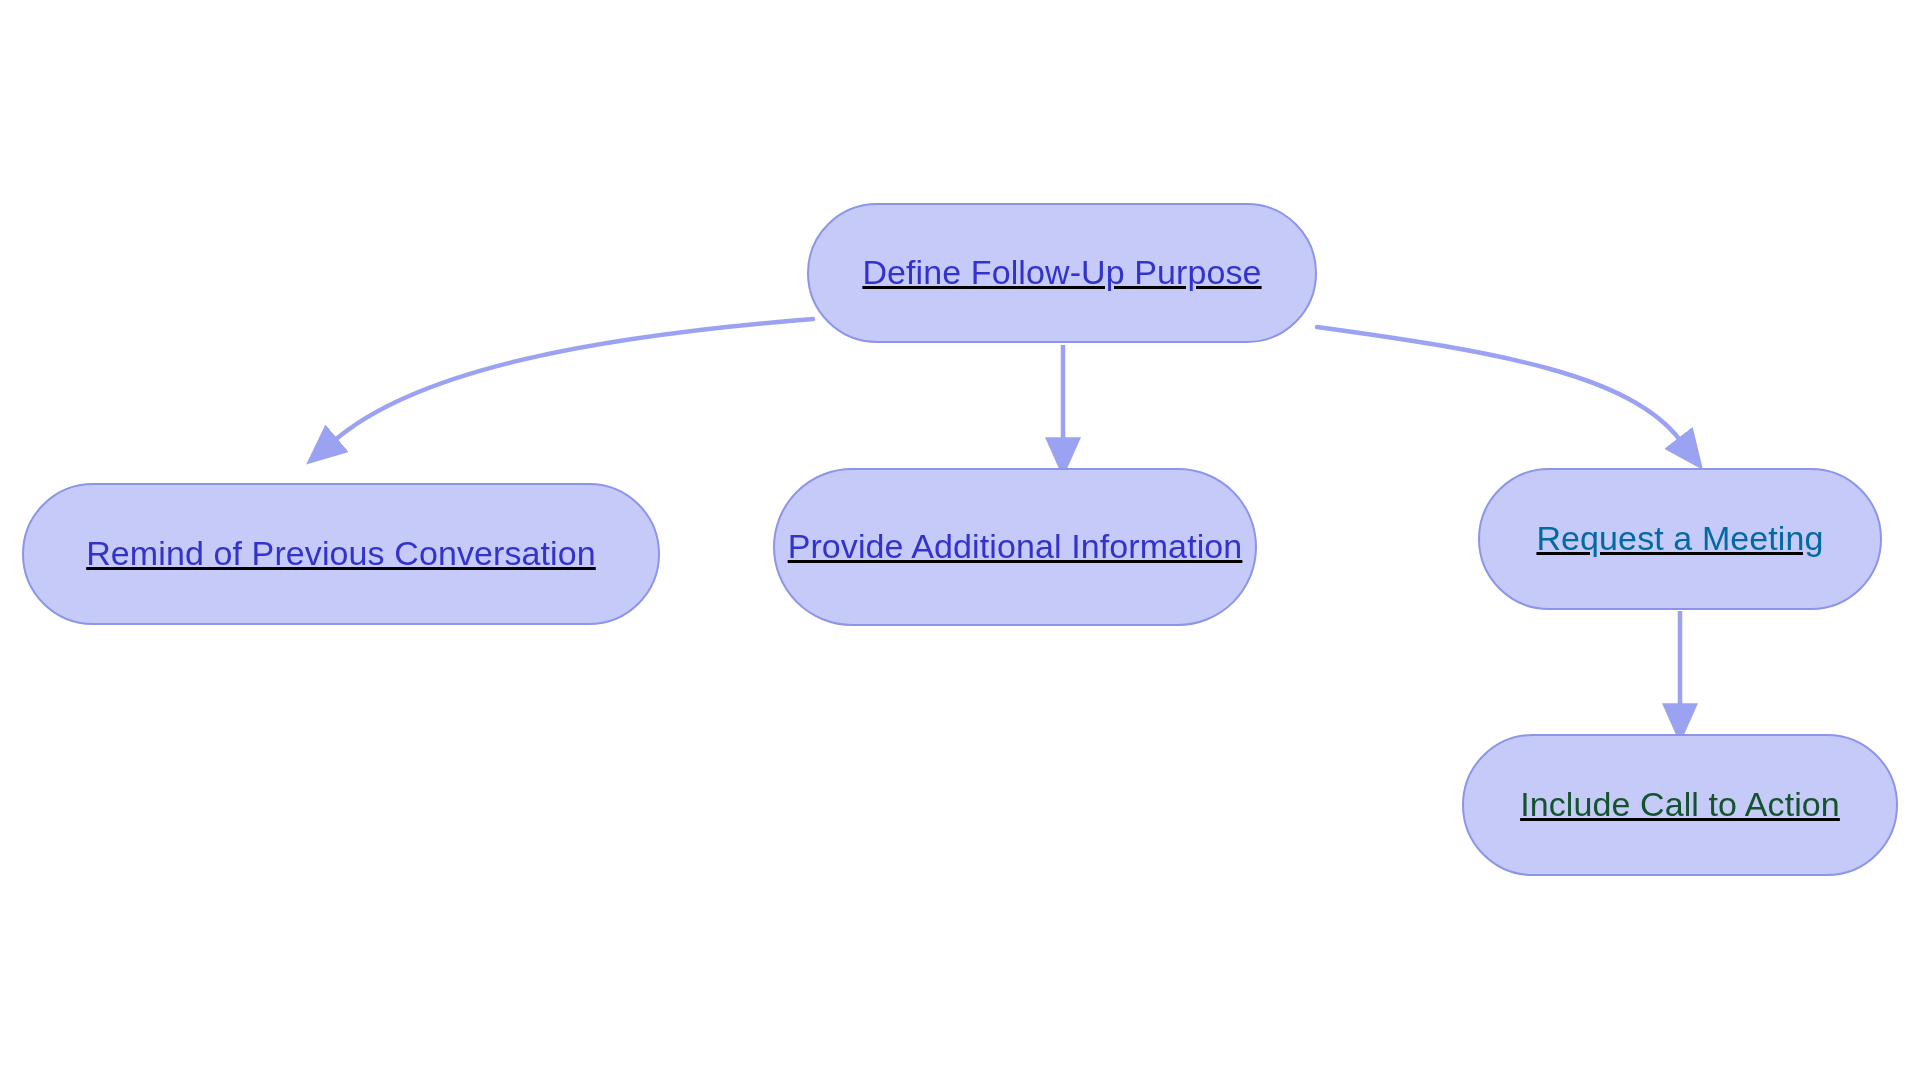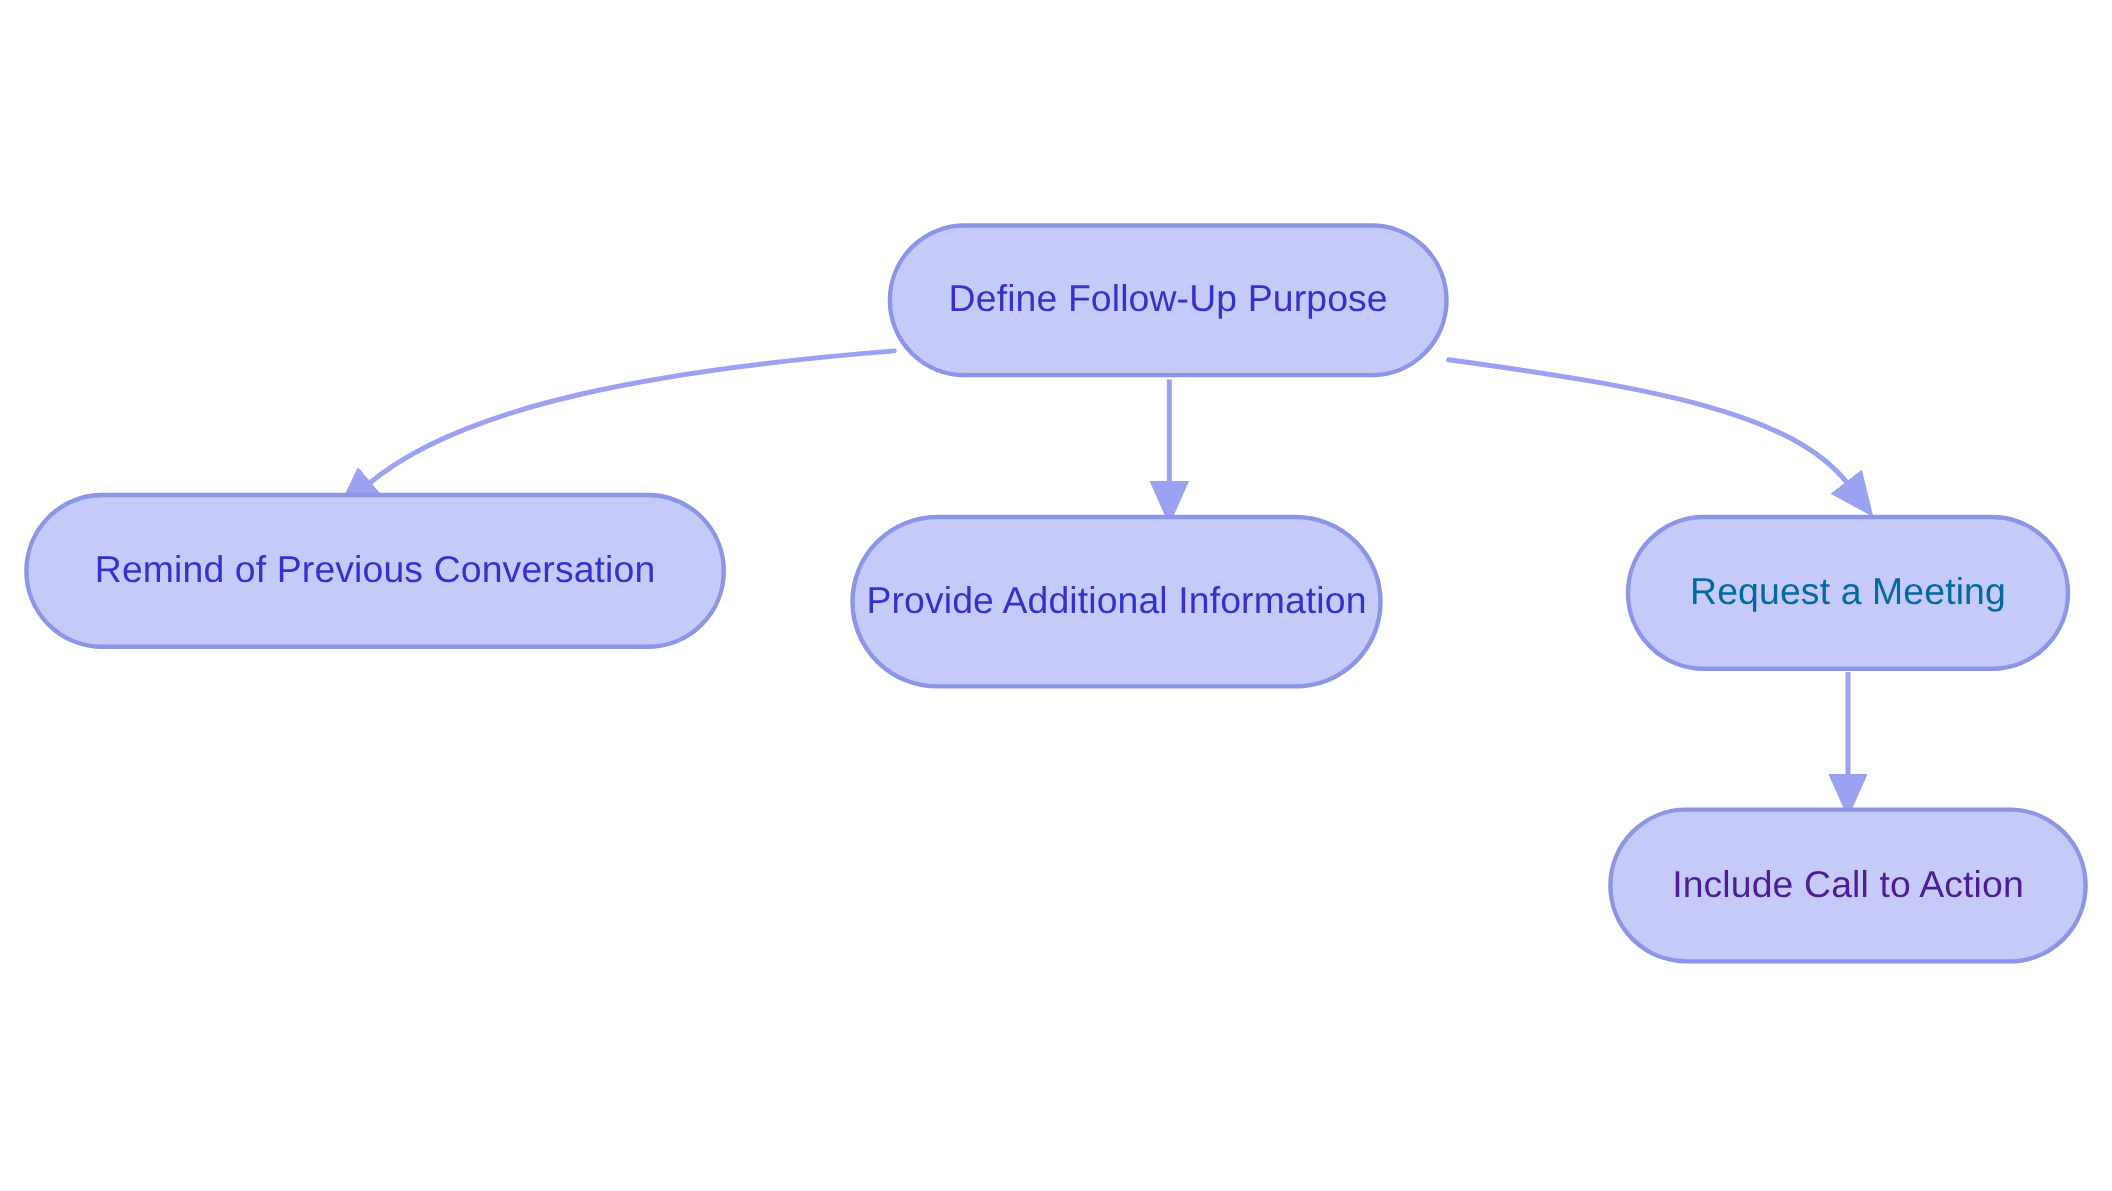--- a/index.html
+++ b/index.html
@@ -28,23 +28,24 @@
     height: 1083px;
     pointer-events: none;
   }
   .node {
     position: absolute;
     box-sizing: border-box;
     display: flex;
     align-items: center;
     justify-content: center;
     background: #c5caf9;
-    border: 4px solid #6d28d9;
+    border: 2px solid #6d28d9;
     border-radius: 999px;
     text-align: center;
+    text-decoration: underline;
   }
   .node-label {
     font-size: 34px;
     font-weight: 400;
     color: #3333cc;
     letter-spacing: 0.1px;
     line-height: 1.15;
     white-space: nowrap;
     padding: 0 26px;
   }
@@ -67,29 +68,29 @@
 
     <path class="edge-path" fill="none" stroke="#9ba2f2" stroke-width="4.5" stroke-linecap="round" marker-end="url(#arrowhead)" d="M 1317 327 C 1500 352 1630 375 1680 440"></path>
 
     <path class="edge-path" fill="none" stroke="#9ba2f2" stroke-width="4.5" stroke-linecap="butt" marker-end="url(#arrowhead)" d="M 1680 611 L 1680 706"></path>
   </svg>
 
   <div class="node" style="left: 807px; top: 203px; width: 510px; height: 140px; background: rgb(197, 202, 249); border-color: rgb(141, 149, 232);">
     <span class="node-label" style="color: rgb(51, 51, 204);">Define Follow-Up Purpose</span>
   </div>
 
-  <div class="node" style="left: 22px; top: 448px; width: 638px; height: 142px; background: rgb(197, 202, 249); border-color: rgb(141, 149, 232);">
+  <div class="node" style="left: 22px; top: 483px; width: 638px; height: 142px; background: rgb(197, 202, 249); border-color: rgb(141, 149, 232);">
     <span class="node-label" style="color: rgb(51, 51, 204);">Remind of Previous Conversation</span>
   </div>
 
   <div class="node" style="left: 773px; top: 468px; width: 484px; height: 158px; background: rgb(197, 202, 249); border-color: rgb(141, 149, 232);">
     <span class="node-label" style="color: rgb(51, 51, 204);">Provide Additional Information</span>
   </div>
 
   <div class="node" style="left: 1478px; top: 468px; width: 404px; height: 142px; background: rgb(197, 202, 249); border-color: rgb(141, 149, 232);">
     <span class="node-label" style="color: #0369a1;">Request a Meeting</span>
   </div>
 
   <div class="node" style="left: 1462px; top: 734px; width: 436px; height: 142px; background: rgb(197, 202, 249); border-color: rgb(141, 149, 232);">
-    <span class="node-label" style="color: #4c1d95;">Include Call to Action</span>
+    <span class="node-label" style="color: #14532d;">Include Call to Action</span>
   </div>
 
 </div>
 
 </body></html>

